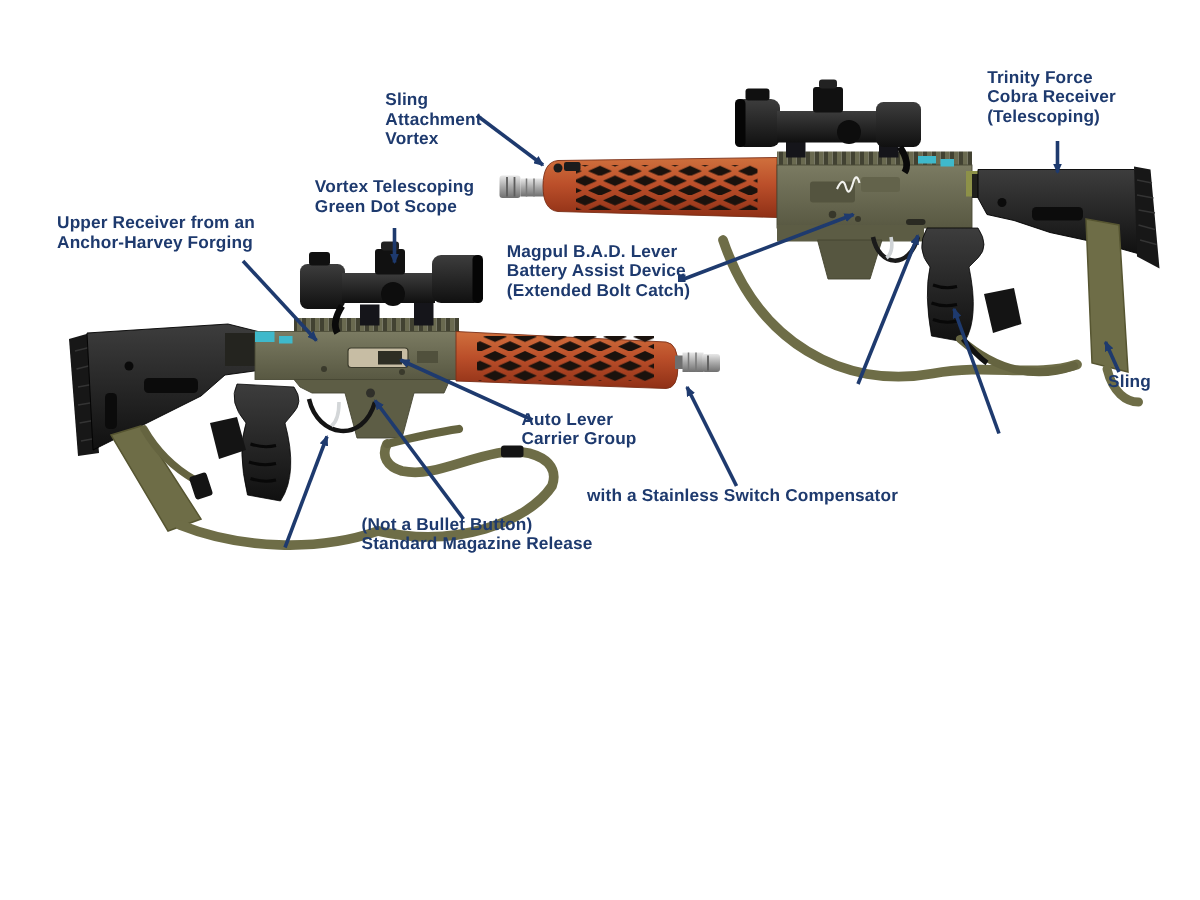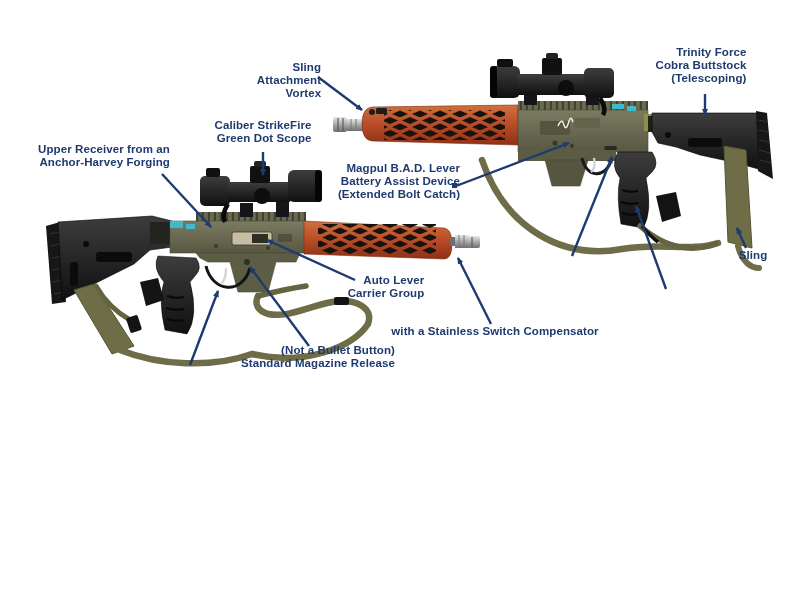--- a/index.html
+++ b/index.html
@@ -3,21 +3,21 @@
 <meta charset="utf-8">
 <style>
   html,body{margin:0;padding:0;background:#fff;}
   .stage{
     position:relative;width:800px;height:600px;background:#fff;overflow:hidden;
     font-family:"Liberation Sans", sans-serif;
   }
   .stage svg{position:absolute;left:0;top:0;}
   .label{
     position:absolute;transform:translateX(-50%);
-    text-align:right;color:var(--annotation,#1e3a6e);
+    text-align:left;color:var(--annotation,#1e3a6e);
     font-size:11.5px;line-height:13.2px;font-weight:bold;letter-spacing:.1px;
   }
   .label div{white-space:nowrap;}
   .arrow{stroke:var(--annotation,#1e3a6e);stroke-width:2.4;fill:none;}
   #ah path{fill:var(--annotation,#1e3a6e);}
 </style>
 </head>
 <body>
 
 <div class="stage">
@@ -235,26 +235,26 @@
   </svg>
 
   <div class="label" style="left:289px;top:61px">
     <div>Sling</div>
     <div>Attachment</div>
     <div>Vortex</div>
   </div>
 
   <div class="label" style="left:701px;top:46px">
     <div>Trinity Force</div>
-    <div>Cobra Buttstock</div>
+    <div>Cobra Receiver</div>
     <div>(Telescoping)</div>
   </div>
 
   <div class="label" style="left:263px;top:119px">
-    <div>Caliber StrikeFire</div>
+    <div>Vortex Telescoping</div>
     <div>Green Dot Scope</div>
   </div>
 
   <div class="label" style="left:399px;top:162px">
     <div>Magpul B.A.D. Lever</div>
     <div>Battery Assist Device</div>
     <div>(Extended Bolt Catch)</div>
   </div>
 
   <div class="label" style="left:104px;top:143px">

